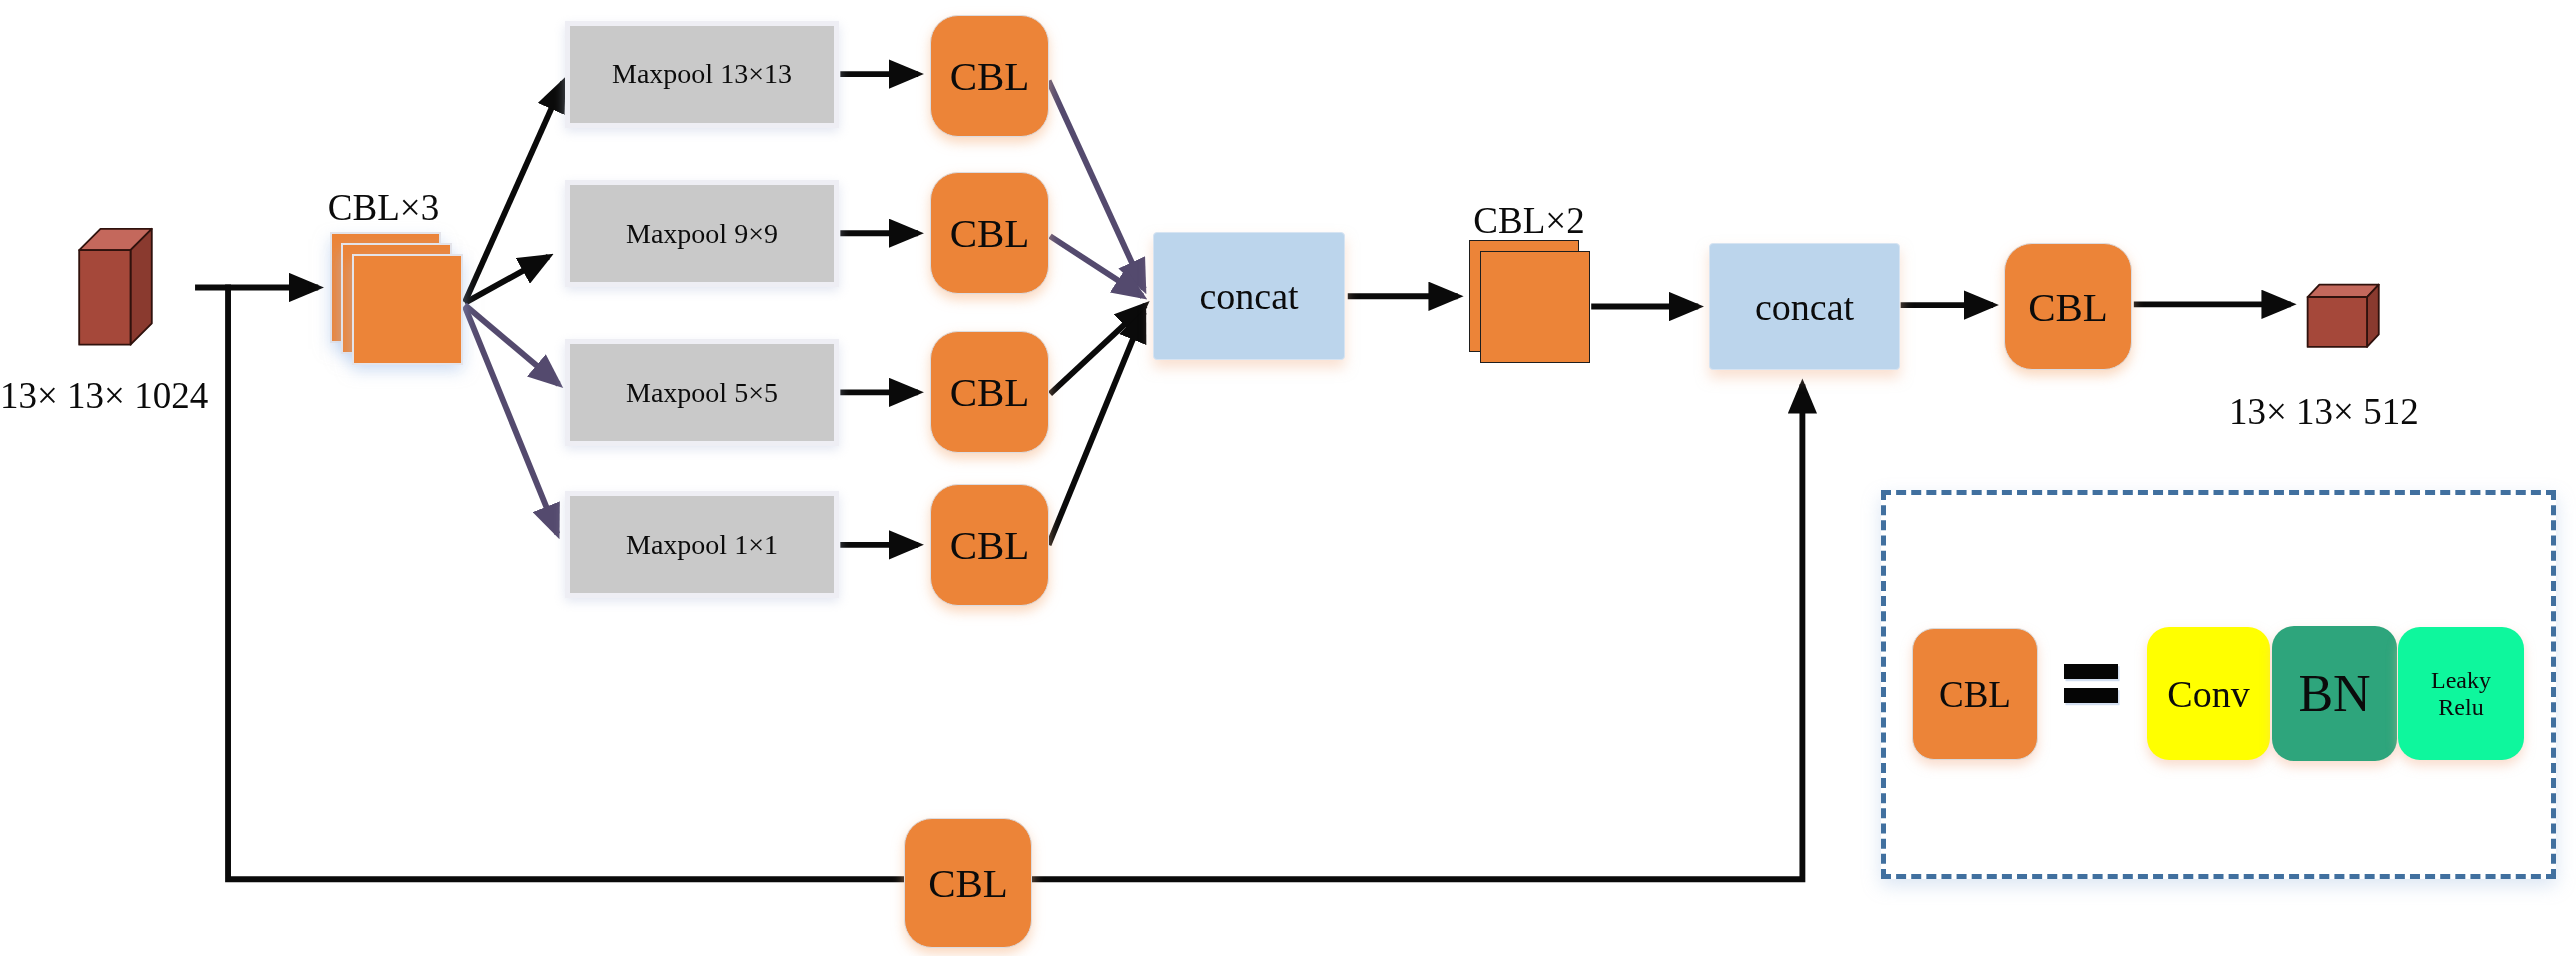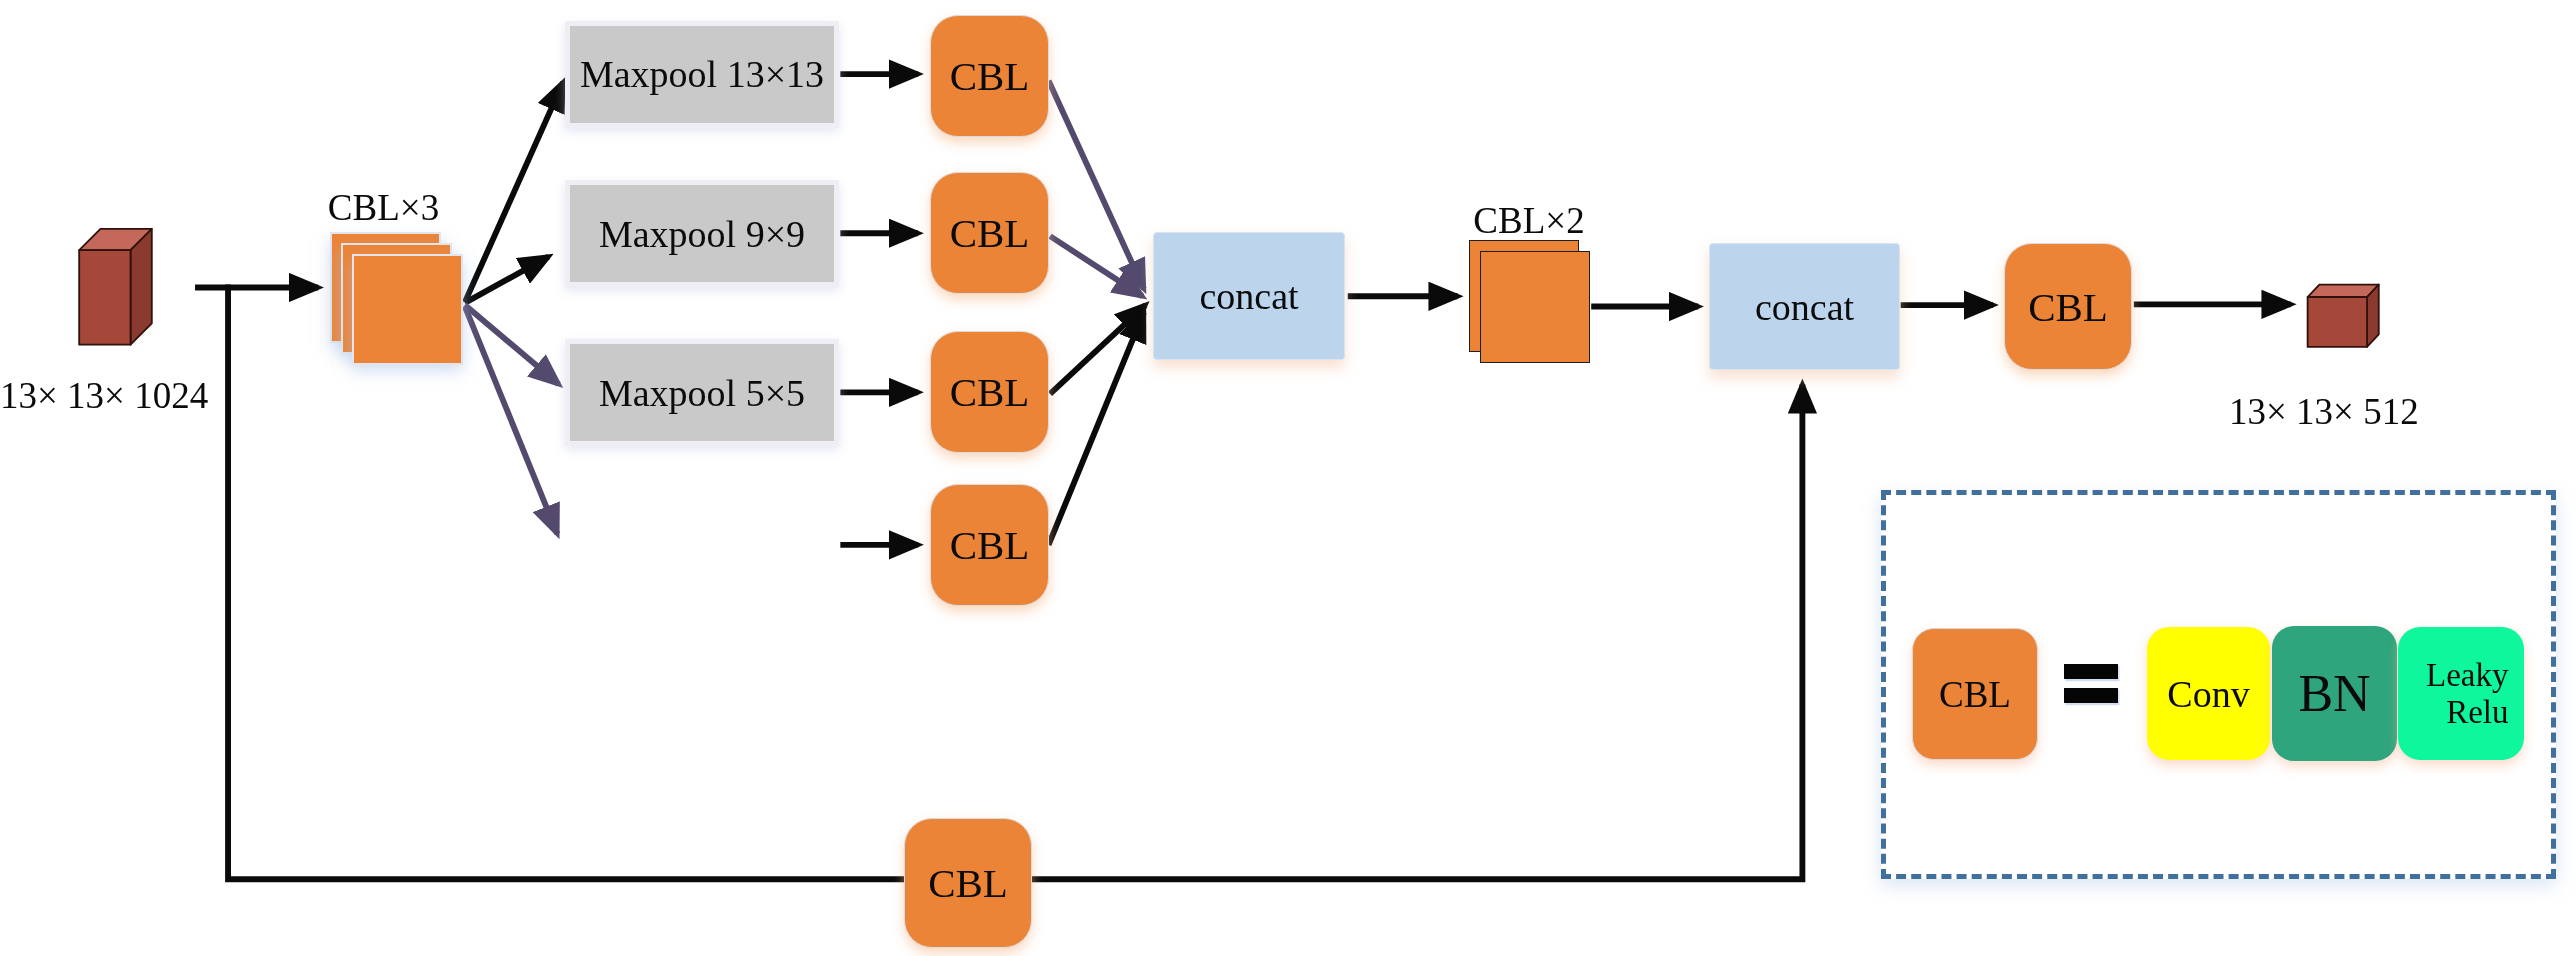--- a/index.html
+++ b/index.html
@@ -11,21 +11,21 @@
     color:#0b0b0b;
     overflow:hidden;
   }
   #wires{position:absolute;left:0;top:0;width:2576px;height:957px;}
   .block{position:absolute;display:flex;align-items:center;justify-content:center;box-sizing:border-box;text-align:center;}
 
   
   .maxpool{
     left:565px;width:274px;height:107px;
     background:#C9C9C9;border:5.1px solid #EEEEF4;
-    font-size:38px;
+    font-size:28px;
     box-shadow:0 4.4px 10.3px rgba(190,200,225,.45);
   }
   
   .cbl{
     background:#EC8438;border:1.5px solid #DCDCE0;border-radius:28px;
     font-size:41px;
     box-shadow:0 5.9px 11.7px rgba(246,185,142,.55);
   }
   .cbl-col{left:930px;width:119px;height:122px;}
 
@@ -55,21 +55,21 @@
     box-shadow:0 7.3px 17.6px rgba(150,180,220,.35);
   }
   .legend-block{
     position:absolute;display:flex;align-items:center;justify-content:center;
     border-radius:22px;box-sizing:border-box;text-align:center;
     box-shadow:0 5.9px 10.3px rgba(246,190,160,.5);
   }
   #legend-cbl{left:26px;top:133px;width:126px;height:132px;background:#EC8438;border:1.5px solid #d9d9d9;font-size:37px;}
   #legend-conv{left:261px;top:132px;width:123px;height:133px;background:#FFFF00;font-size:38px;}
   #legend-bn{left:386px;top:131px;width:125px;height:135px;background:#2EA57C;font-size:52px;}
-  #legend-leaky{left:512px;top:132px;width:126px;height:133px;background:#0EF79D;font-size:33px;line-height:1.12;text-align:right;}
+  #legend-leaky{left:512px;top:132px;width:126px;height:133px;background:#0EF79D;font-size:24px;line-height:1.12;}
   #legend-leaky span{display:inline-block;width:95px;}
   #equals{position:absolute;left:178px;top:169px;width:54px;height:39px;}
   #equals .bar{position:absolute;left:0;width:54px;height:14.7px;background:#050505;box-shadow:1.5px 2.2px 0 rgba(180,200,230,.6);}
   #equals .bar.b1{top:0;}
   #equals .bar.b2{top:24px;}
 </style>
 </head>
 <body>
 
 <div id="canvas">
@@ -132,20 +132,23 @@
 
   <div class="block maxpool" style="top:20.5px;">
       <span>Maxpool 13×13</span>
     </div>
   <div class="block maxpool" style="top:180px;">
       <span>Maxpool 9×9</span>
     </div>
   <div class="block maxpool" style="top:339px;">
       <span>Maxpool 5×5</span>
     </div>
+  <div class="block maxpool" style="top:491px;">
+      <span>Maxpool 1×1</span>
+    </div>
 
   <div class="block cbl cbl-col" style="top:14.7px;">
       <span>CBL</span>
     </div>
   <div class="block cbl cbl-col" style="top:172px;">
       <span>CBL</span>
     </div>
   <div class="block cbl cbl-col" style="top:331px;">
       <span>CBL</span>
     </div>

